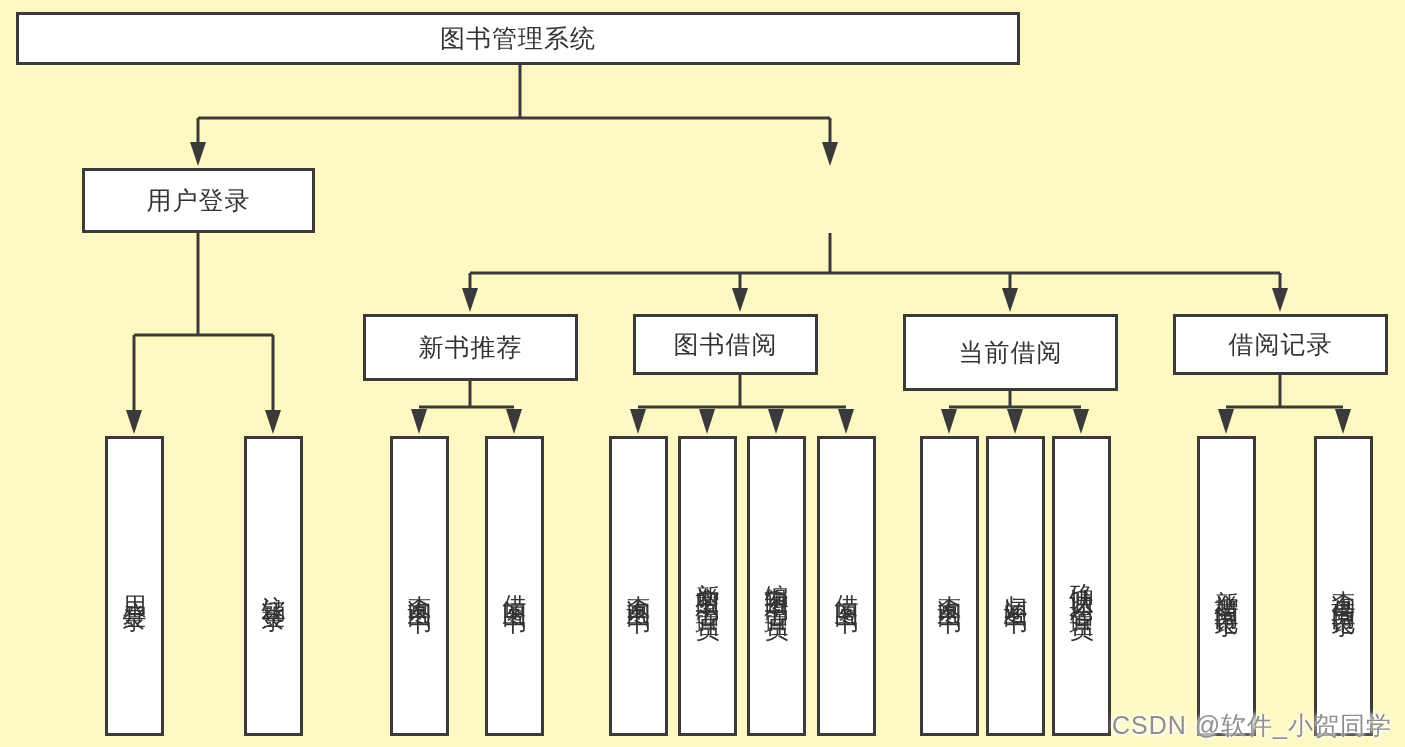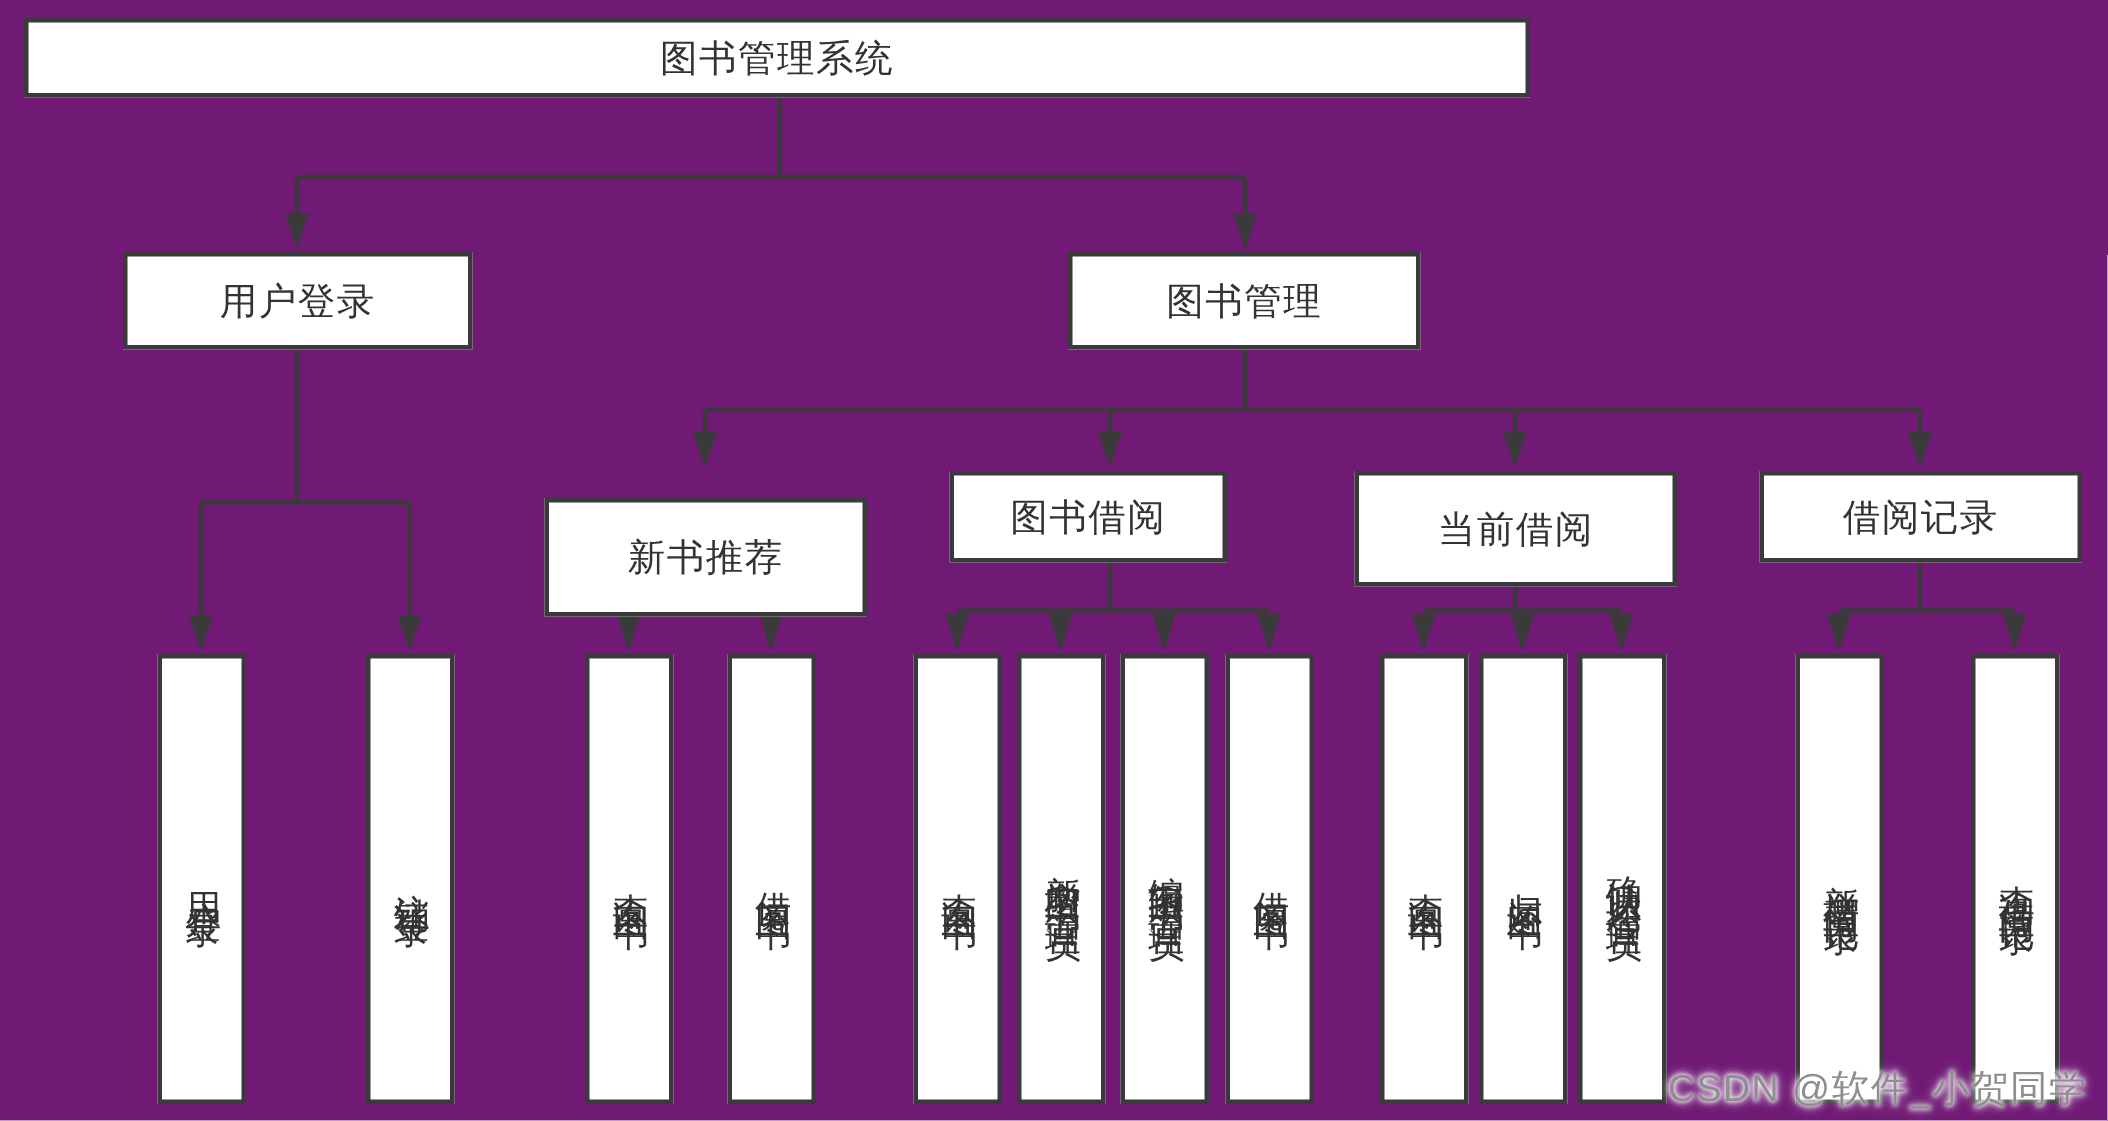--- a/index.html
+++ b/index.html
@@ -1,20 +1,20 @@
 <!DOCTYPE html>
 <html><head>
 <meta charset="utf-8">
 <style>
   html, body { margin: 0; padding: 0; background: #ffffff; }
   #canvas {
     position: relative;
     width: 1405px;
     height: 747px;
-    background: #701a75;
+    background: #fef9c3;
     font-family: "Liberation Sans", "DejaVu Sans", sans-serif;
     overflow: hidden;
   }
   #connectors {
     position: absolute;
     left: 0; top: 0;
     pointer-events: none;
   }
   .box {
     position: absolute;
@@ -126,25 +126,22 @@
     </g>
   </svg>
 
   <div class="box" style="left:16px; top:12px; width:1004px; height:53px;">
     <span>图书管理系统</span>
   </div>
 
   <div class="box" style="left:82px; top:168px; width:233px; height:65px;">
     <span>用户登录</span>
   </div>
-  <div class="box" style="left:712px; top:168px; width:235px; height:65px;">
-    <span>图书管理</span>
-  </div>
 
-  <div class="box" style="left:363px; top:332px; width:215px; height:79px;">
+  <div class="box" style="left:363px; top:314px; width:215px; height:67px;">
     <span>新书推荐</span>
   </div>
   <div class="box" style="left:633px; top:314px; width:185px; height:61px;">
     <span>图书借阅</span>
   </div>
   <div class="box" style="left:903px; top:314px; width:215px; height:77px;">
     <span>当前借阅</span>
   </div>
   <div class="box" style="left:1173px; top:314px; width:215px; height:61px;">
     <span>借阅记录</span>

